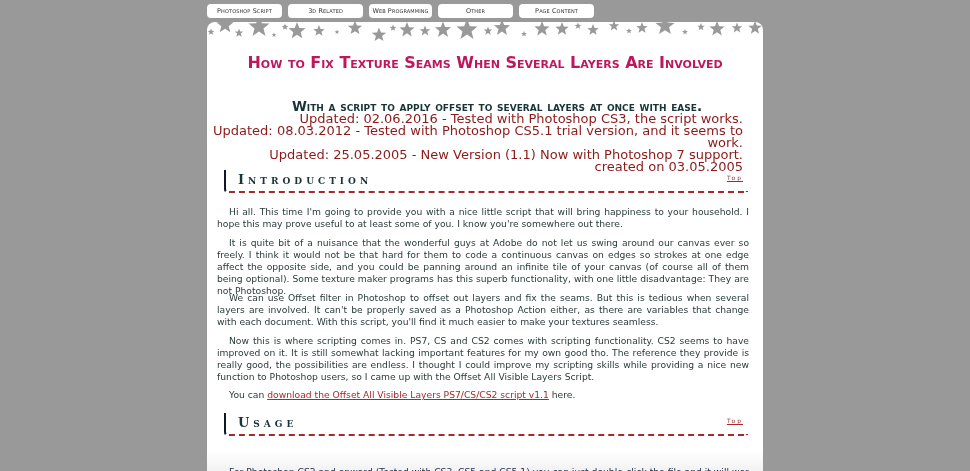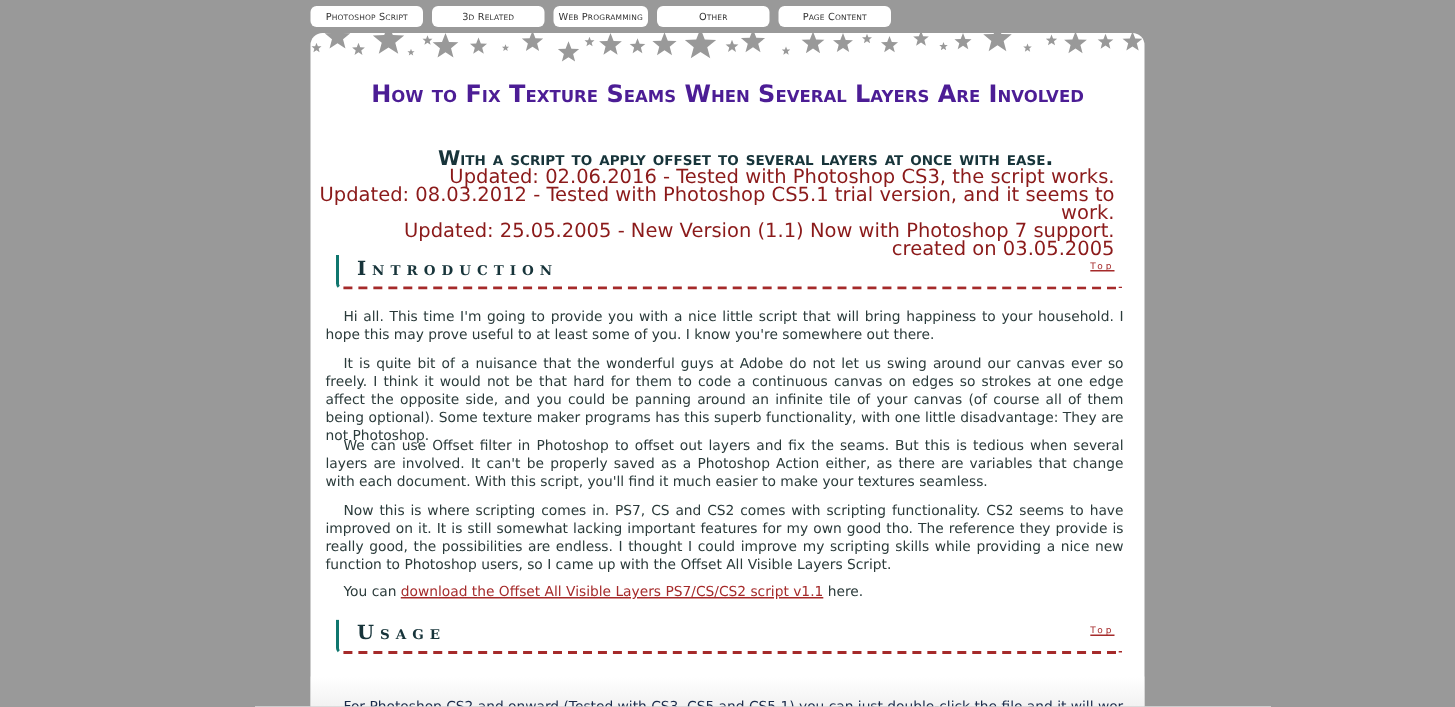--- a/index.html
+++ b/index.html
@@ -27,34 +27,34 @@
     position: absolute; top: 22px; left: 207px;
     width: 556px; height: 449px;
     background: #ffffff;
     border-radius: 8px 8px 0 0;
     overflow: hidden;
   }
   .stars { position: absolute; top: 0; left: 0; width: 556px; height: 26px; }
   .title {
     position: absolute; top: 31px; left: 0; width: 556px; text-align: center;
     font-size: 16px; font-weight: bold; font-variant: small-caps;
-    color: #4c1d95; margin: 0;
+    color: #be185d; margin: 0;
   }
   .subtitle {
     position: absolute; top: 64px; left: 0; width: 556px; text-align: center;
     font-size: 13.5px; font-weight: bold; font-variant: small-caps;
     color: #17343a; margin: 12px;
   }
   .updates {
     position: absolute; top: 91px; right: 20px; text-align: right;
     font-size: 13px; line-height: 12px; color: #8b1a1a;
   }
   .section-head {
     position: absolute; left: 17px; width: 522px; height: 21px;
-    border-left: 2px solid #0f766e;
+    border-left: 2px solid #0f172a;
     border-bottom: 2px dashed #a52a2a;
     border-bottom-left-radius: 4px;
   }
   .section-title {
     position: absolute; left: 12px; top: 2px;
     font-family: "DejaVu Serif", "Liberation Serif", serif;
     font-weight: bold; font-size: 13px; font-variant: small-caps;
     letter-spacing: 4px; color: #17343a;
   }
   .top-link {

